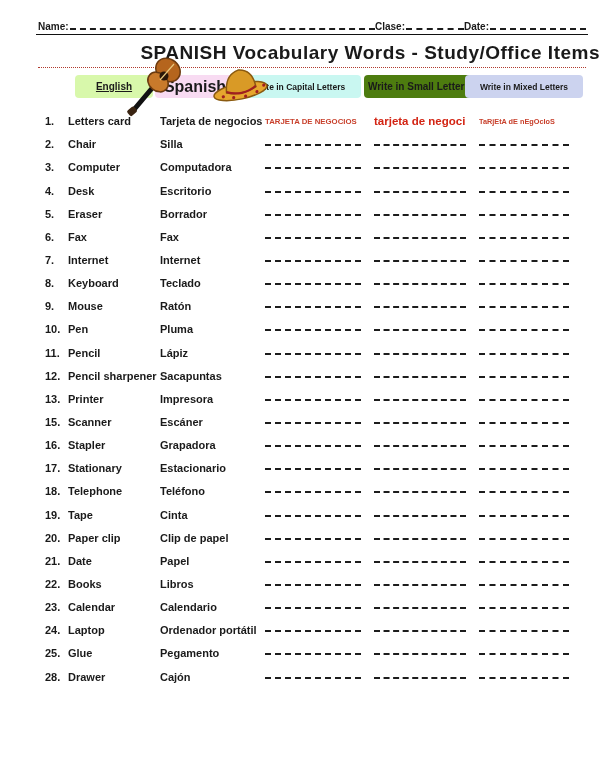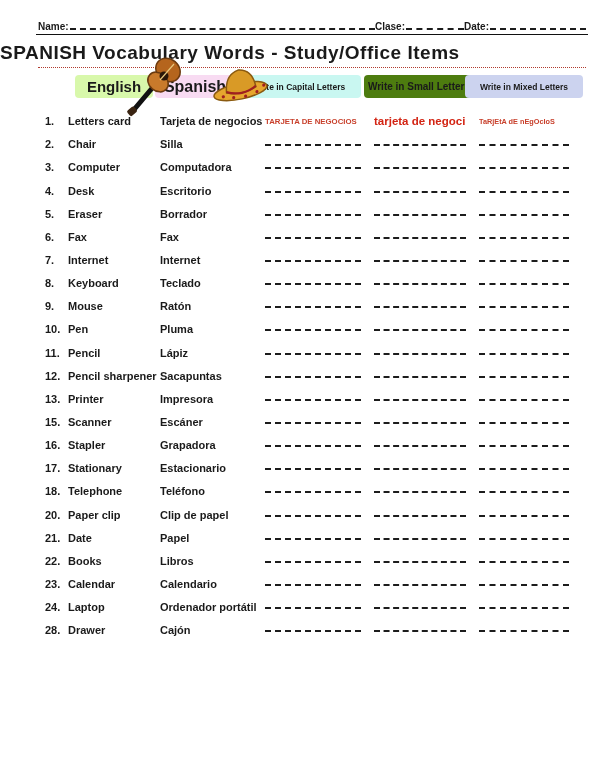--- a/index.html
+++ b/index.html
@@ -20,35 +20,35 @@
   .dash-name { flex:1 1 auto; }
   .dash-class { flex:0 0 58px; }
   .dash-date { flex:0 0 96px; }
   .top-rule {
     position:absolute; left:36px; right:12px; top:34px; height:0;
     border-top:1.5px solid #111;
   }
 
   
   .title {
-    position:absolute; left:0; right:0; top:42px; text-align:left;
+    position:absolute; left:0; right:0; top:42px; text-align:right;
     font-size:19px; letter-spacing:0.5px;
   }
   .title-rule {
     position:absolute; left:38px; right:14px; top:67px; height:0;
     border-top:1.5px dotted #b03a2e;
   }
 
   
   .colbar { position:absolute; top:75px; left:0; right:0; height:23px; }
   .seg {
     position:absolute; top:0; height:23px; border-radius:4px;
     display:flex; align-items:center; justify-content:center;
   }
-  .seg-english { left:75px;  width:78px;  background:#d8f8ab; font-size:15px; }
+  .seg-english { left:75px;  width:78px;  background:#d8f8ab; font-size:10px;text-decoration:underline; }
   .seg-spanish { left:155px; width:80px;  background:#f8dbf2; font-size:16px; }
   .seg-capital { left:237px; width:124px; background:#c9f7f1; font-size:8.5px; }
   .seg-small   { left:364px; width:110px;  background:#4d7c0f; font-size:10px; }
   .seg-mixed   { left:465px; width:118px; background:#ccd3ef; font-size:8.5px; }
 
   .guitar { position:absolute; left:124px; top:52px; width:62px; height:68px; z-index:3; }
   .sombrero { position:absolute; left:209px; top:64px; width:62px; height:38px; z-index:3; }
 
   
   .rows { position:absolute; left:0; right:0; top:104px; }
@@ -254,20 +254,28 @@
       </div>
       <div class="row">
         <span class="c-num">18.</span>
         <span class="c-en">Telephone</span>
         <span class="c-es">Teléfono</span>
         <div class="blank b1"></div>
         <div class="blank b2"></div>
         <div class="blank b3"></div>
       </div>
       <div class="row">
+        <span class="c-num">19.</span>
+        <span class="c-en">Tape</span>
+        <span class="c-es">Cinta</span>
+        <div class="blank b1"></div>
+        <div class="blank b2"></div>
+        <div class="blank b3"></div>
+      </div>
+      <div class="row">
         <span class="c-num">20.</span>
         <span class="c-en">Paper clip</span>
         <span class="c-es">Clip de papel</span>
         <div class="blank b1"></div>
         <div class="blank b2"></div>
         <div class="blank b3"></div>
       </div>
       <div class="row">
         <span class="c-num">21.</span>
         <span class="c-en">Date</span>
@@ -294,20 +302,28 @@
       </div>
       <div class="row">
         <span class="c-num">24.</span>
         <span class="c-en">Laptop</span>
         <span class="c-es">Ordenador portátil</span>
         <div class="blank b1"></div>
         <div class="blank b2"></div>
         <div class="blank b3"></div>
       </div>
       <div class="row">
+        <span class="c-num">25.</span>
+        <span class="c-en">Glue</span>
+        <span class="c-es">Pegamento</span>
+        <div class="blank b1"></div>
+        <div class="blank b2"></div>
+        <div class="blank b3"></div>
+      </div>
+      <div class="row">
         <span class="c-num">28.</span>
         <span class="c-en">Drawer</span>
         <span class="c-es">Cajón</span>
         <div class="blank b1"></div>
         <div class="blank b2"></div>
         <div class="blank b3"></div>
       </div>
     </div>
 
 </div>

